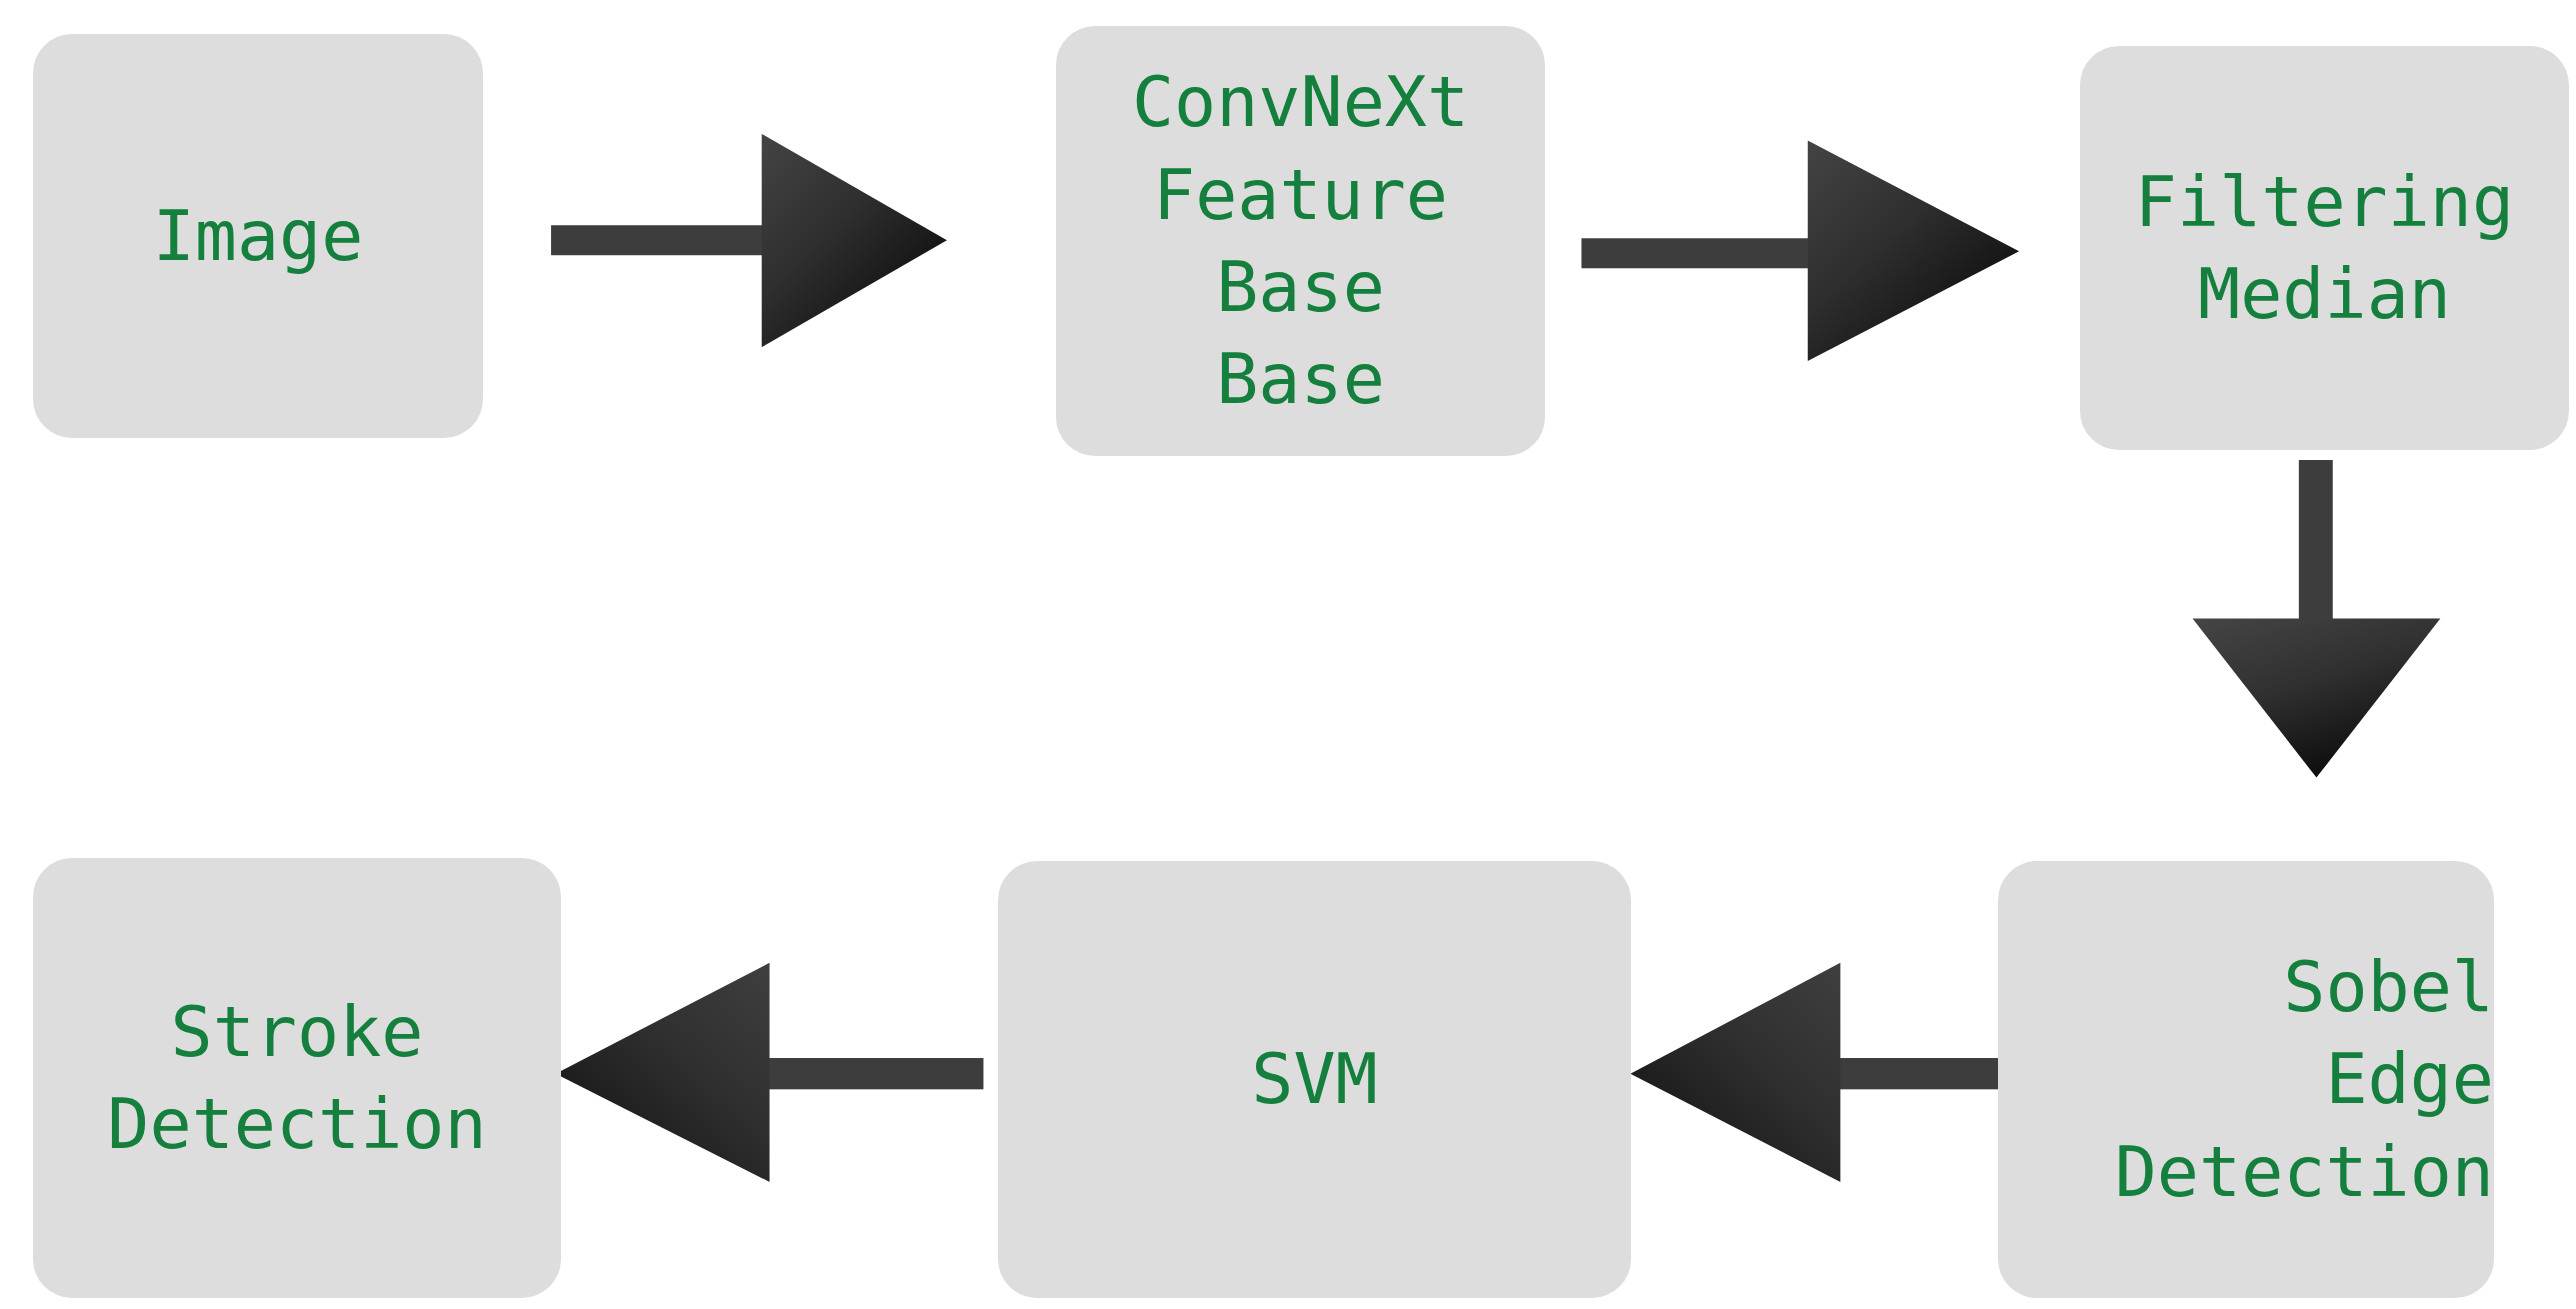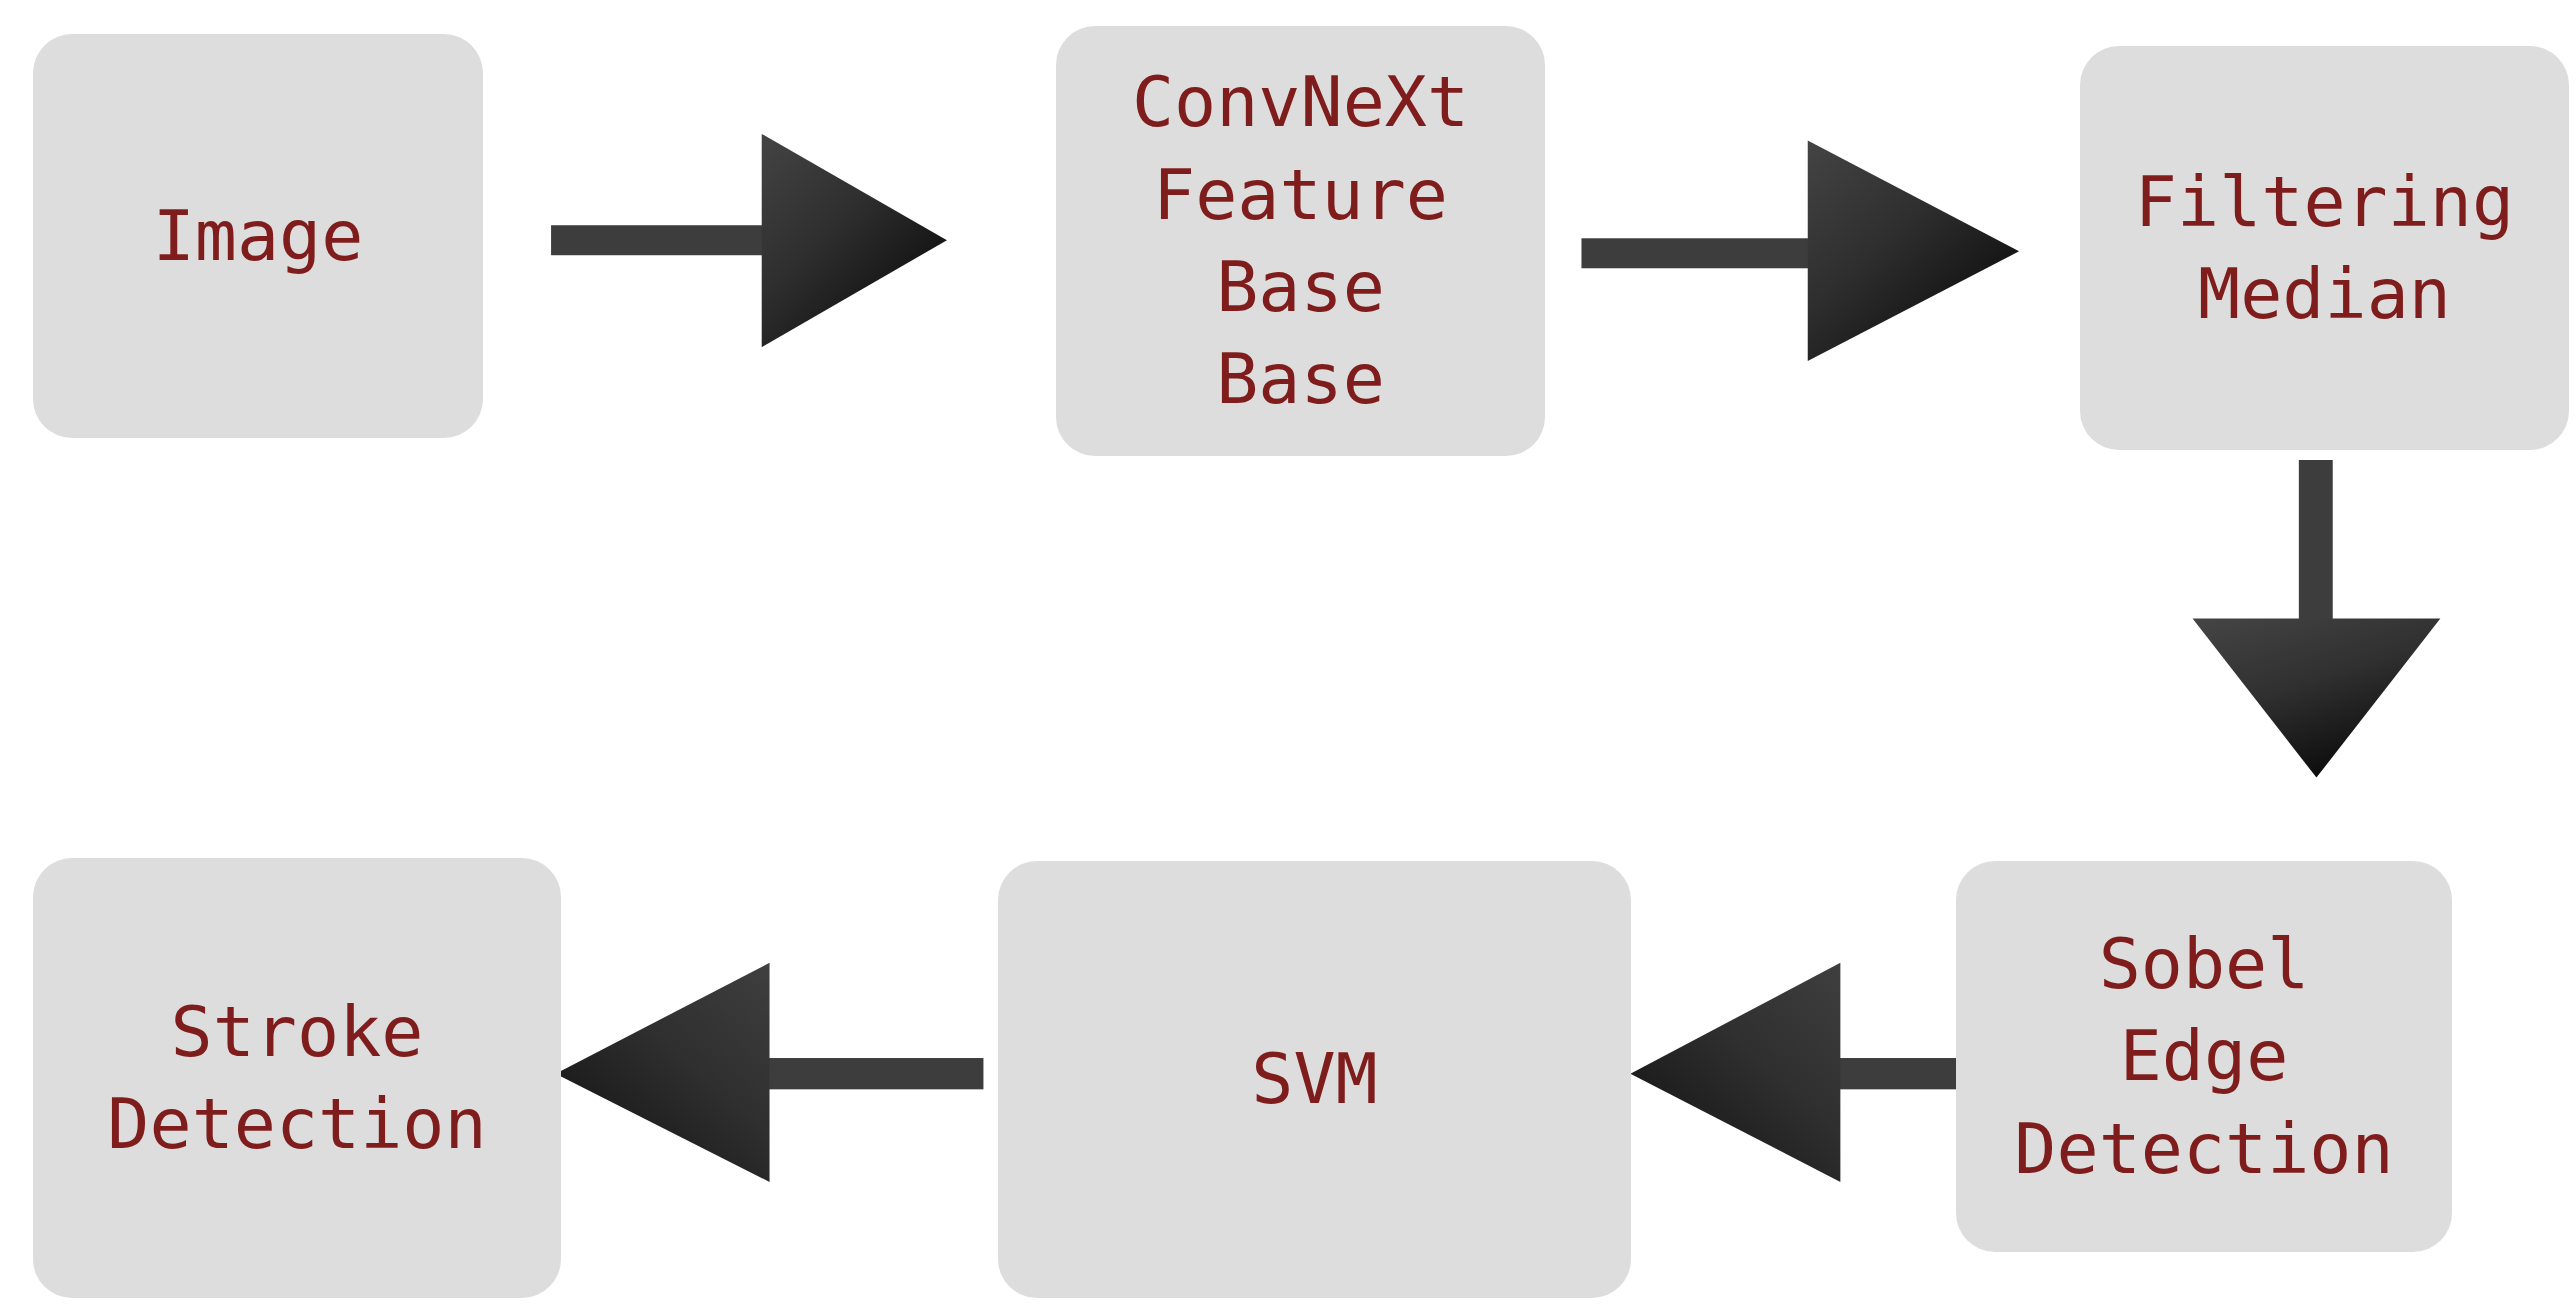--- a/index.html
+++ b/index.html
@@ -25,42 +25,42 @@
 
   .node-box {
     position: absolute;
     background: #dddddd;
     border-radius: 39px;
     display: flex;
     flex-direction: column;
     align-items: center;
     justify-content: center;
     box-sizing: border-box;
-    color: #7f1d1d;
+    color: #15803d;
     font-family: "DejaVu Sans Mono", "Liberation Mono", monospace;
     font-size: 70px;
     line-height: 1.32;
     font-weight: 400;
     letter-spacing: 0px;
     text-align: center;
     white-space: pre;
     user-select: none;
   }
 
   .node-label {
     display: block;
   }
 
   
   #node-image        { left:   33px; top:   34px; width:  450px; height: 404px; }
   #node-convnext     { left: 1056px; top:   26px; width:  489px; height: 430px; }
   #node-median       { left: 2080px; top:   46px; width:  489px; height: 404px; }
   #node-stroke       { left:   33px; top: 858px; width:  528px; height: 440px; }
   #node-svm          { left: 998px; top: 861px; width:  633px; height: 437px; }
-  #node-sobel        { left: 1956px; top: 861px; width:  496px; height: 391px; }
+  #node-sobel        { left: 1998px; top: 861px; width:  496px; height: 437px; align-items: flex-end; }
 
   
   #arrow-layer {
     position: absolute;
     left: 0; top: 0;
     width: 2576px;
     height: 1310px;
     pointer-events: none;
   }
   #arrow-layer > g { pointer-events: auto; }

